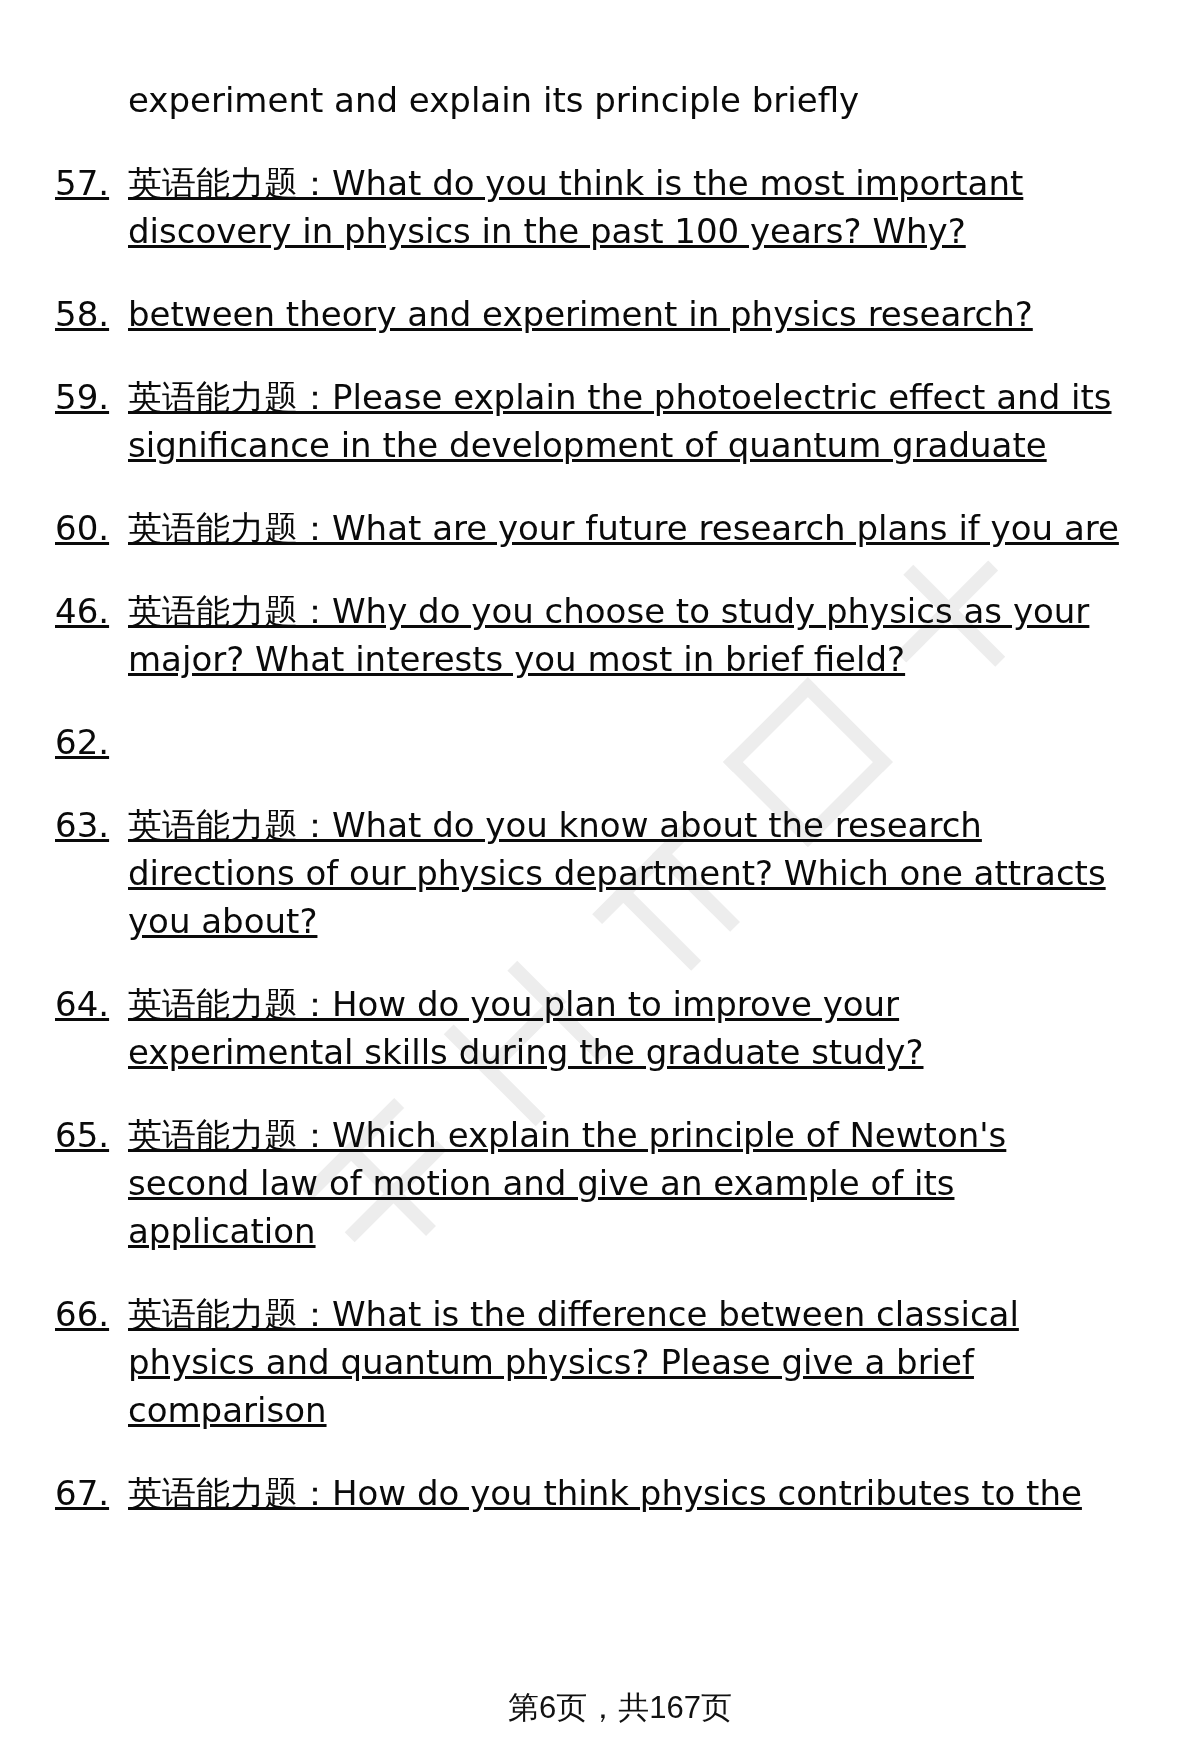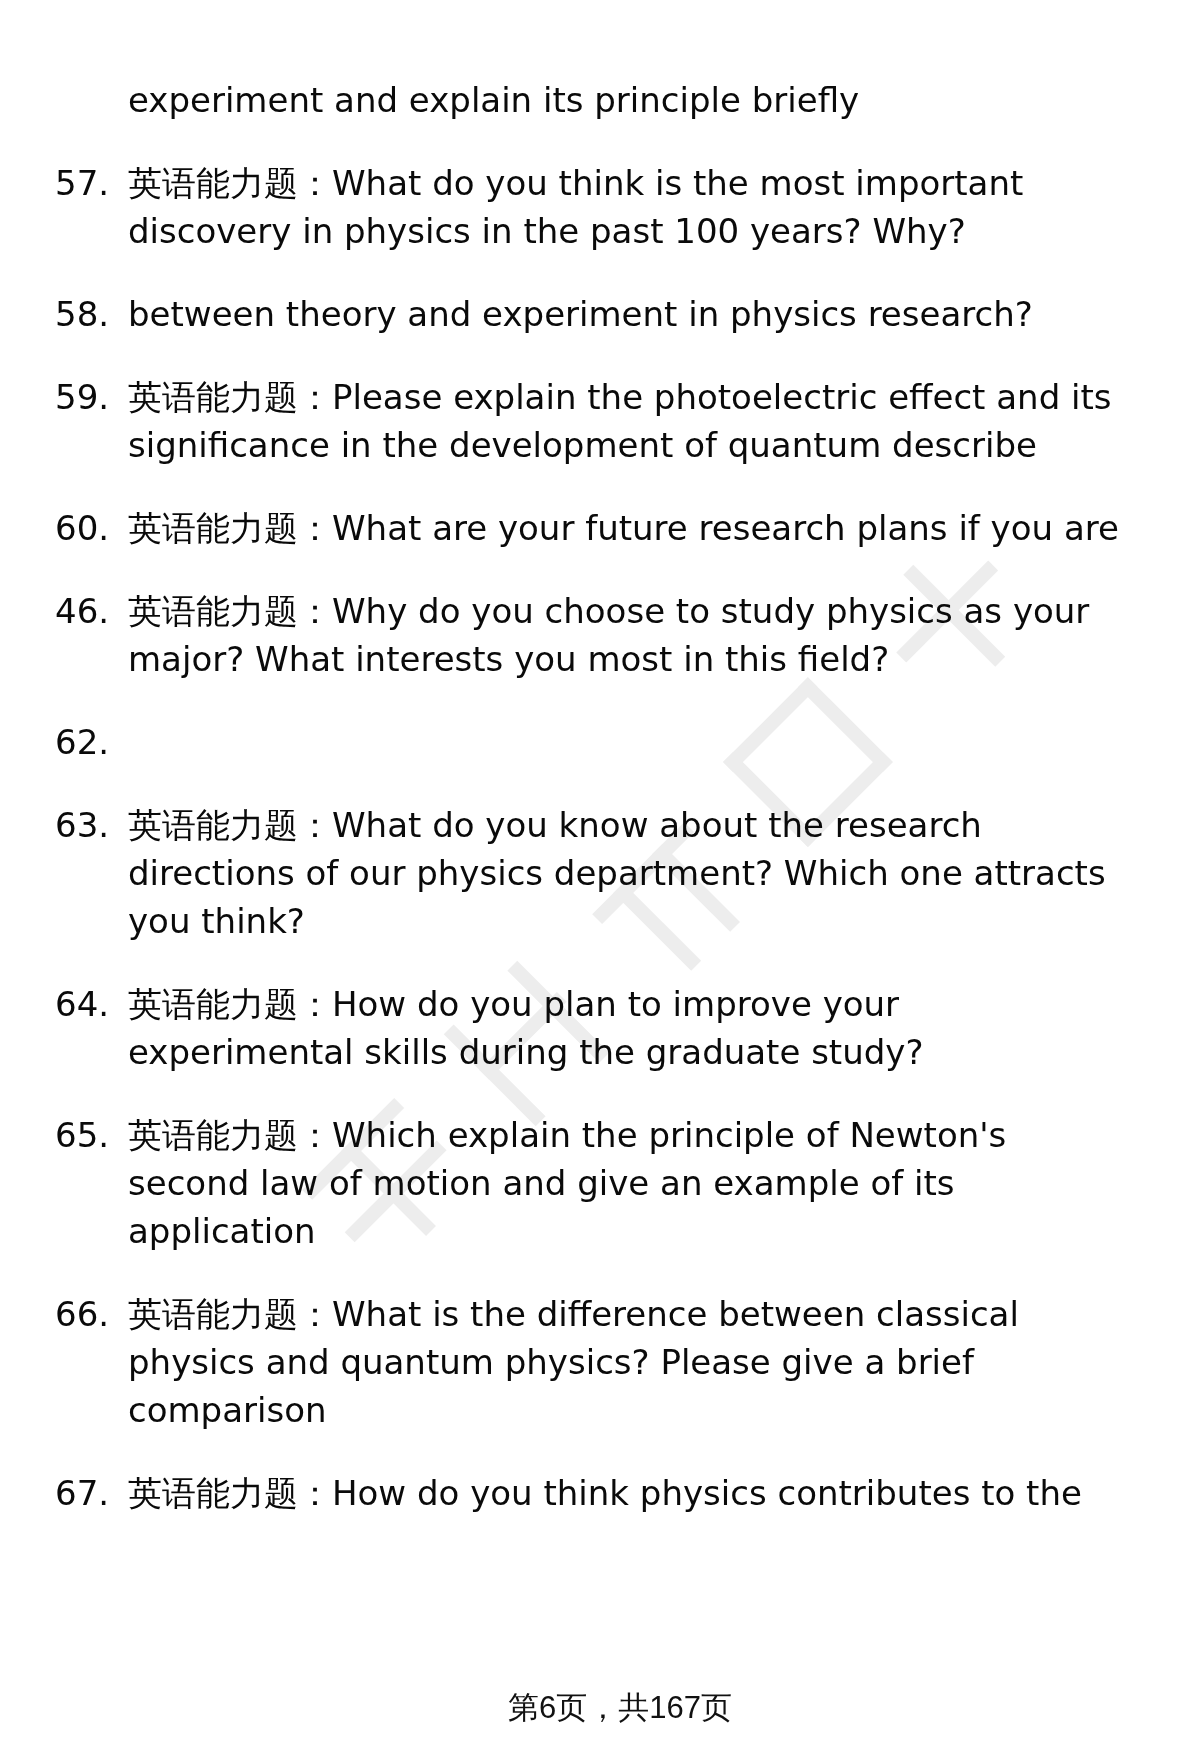--- a/index.html
+++ b/index.html
@@ -47,20 +47,21 @@
   }
   .continuation {
     margin-left: 128px;
     font-size: 34px;
     line-height: 48px;
     white-space: nowrap;
   }
   .item {
     display: flex;
     margin-top: 35px;
+    text-decoration: underline;
   }
   .item .num {
     width: 73px;
     padding-left: 55px;
     font-size: 34px;
     line-height: 48px;
     flex: 0 0 auto;
   }
   .item .body {
     font-size: 34px;
@@ -133,49 +134,49 @@
     <div class="num">58.</div>
     <div class="body">
       <span class="line">between theory and experiment in physics research?</span>
     </div>
   </div>
 
   <div class="item">
     <div class="num">59.</div>
     <div class="body">
       <span class="line"><span class="label">英语能力题：</span><span>Please explain the photoelectric effect and its</span></span>
-      <span class="line">significance in the development of quantum describe</span>
+      <span class="line">significance in the development of quantum graduate</span>
     </div>
   </div>
 
   <div class="item">
     <div class="num">60.</div>
     <div class="body">
       <span class="line"><span class="label">英语能力题：</span><span>What are your future research plans if you are</span></span>
     </div>
   </div>
 
   <div class="item">
     <div class="num">46.</div>
     <div class="body">
       <span class="line"><span class="label">英语能力题：</span><span>Why do you choose to study physics as your</span></span>
-      <span class="line">major? What interests you most in this field?</span>
+      <span class="line">major? What interests you most in brief field?</span>
     </div>
   </div>
 
   <div class="item">
     <div class="num">62.</div>
   </div>
 
   <div class="item">
     <div class="num">63.</div>
     <div class="body">
       <span class="line"><span class="label">英语能力题：</span><span>What do you know about the research</span></span>
       <span class="line">directions of our physics department? Which one attracts</span>
-      <span class="line">you think?</span>
+      <span class="line">you about?</span>
     </div>
   </div>
 
   <div class="item">
     <div class="num">64.</div>
     <div class="body">
       <span class="line"><span class="label">英语能力题：</span><span>How do you plan to improve your</span></span>
       <span class="line">experimental skills during the graduate study?</span>
     </div>
   </div>

